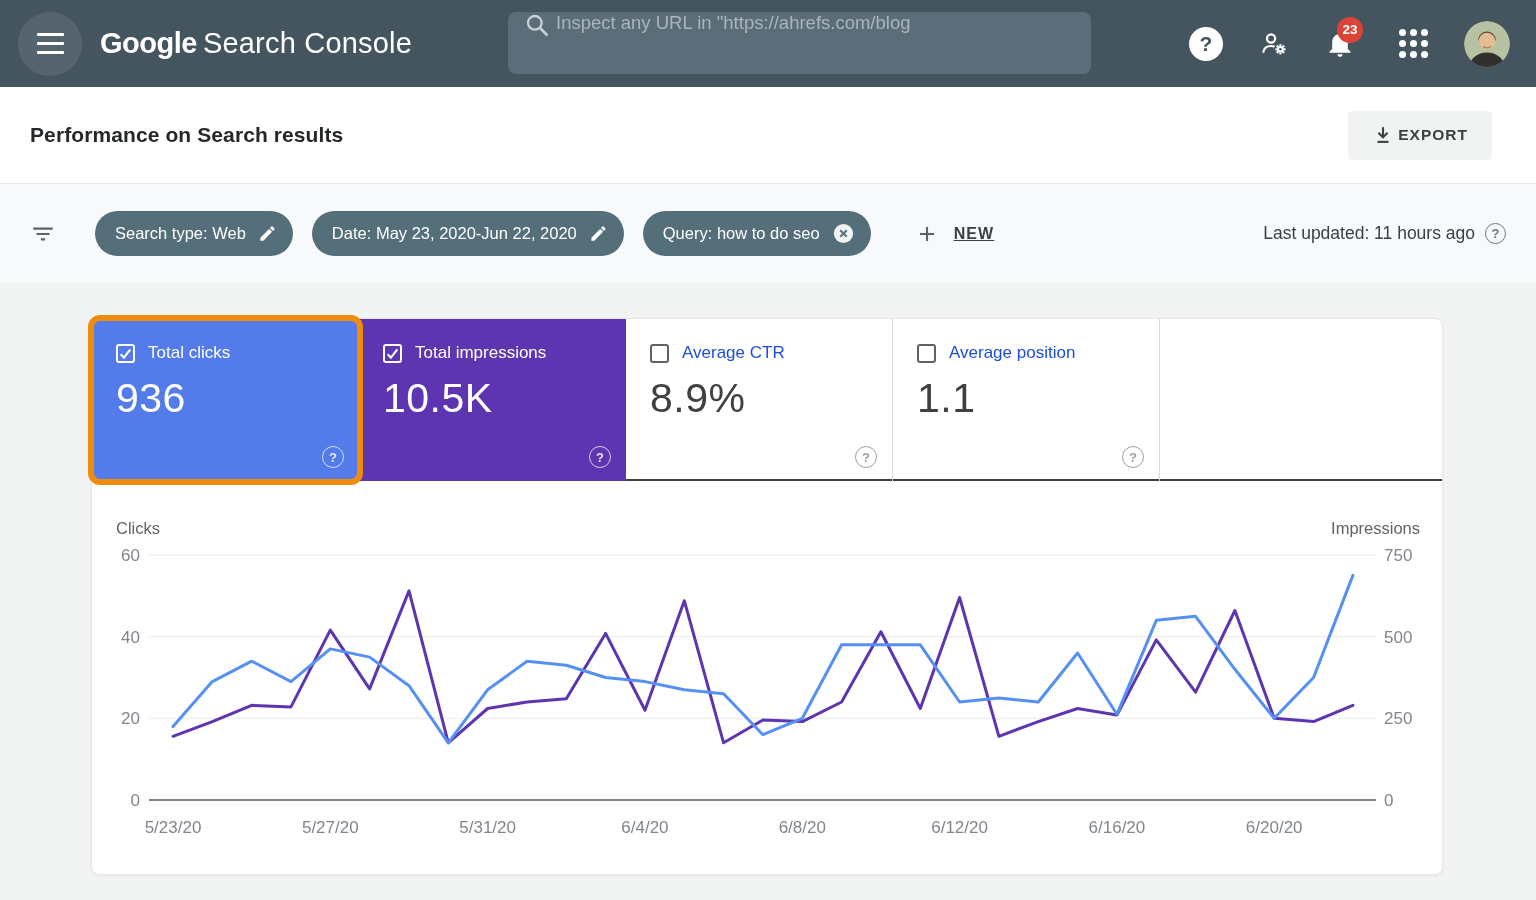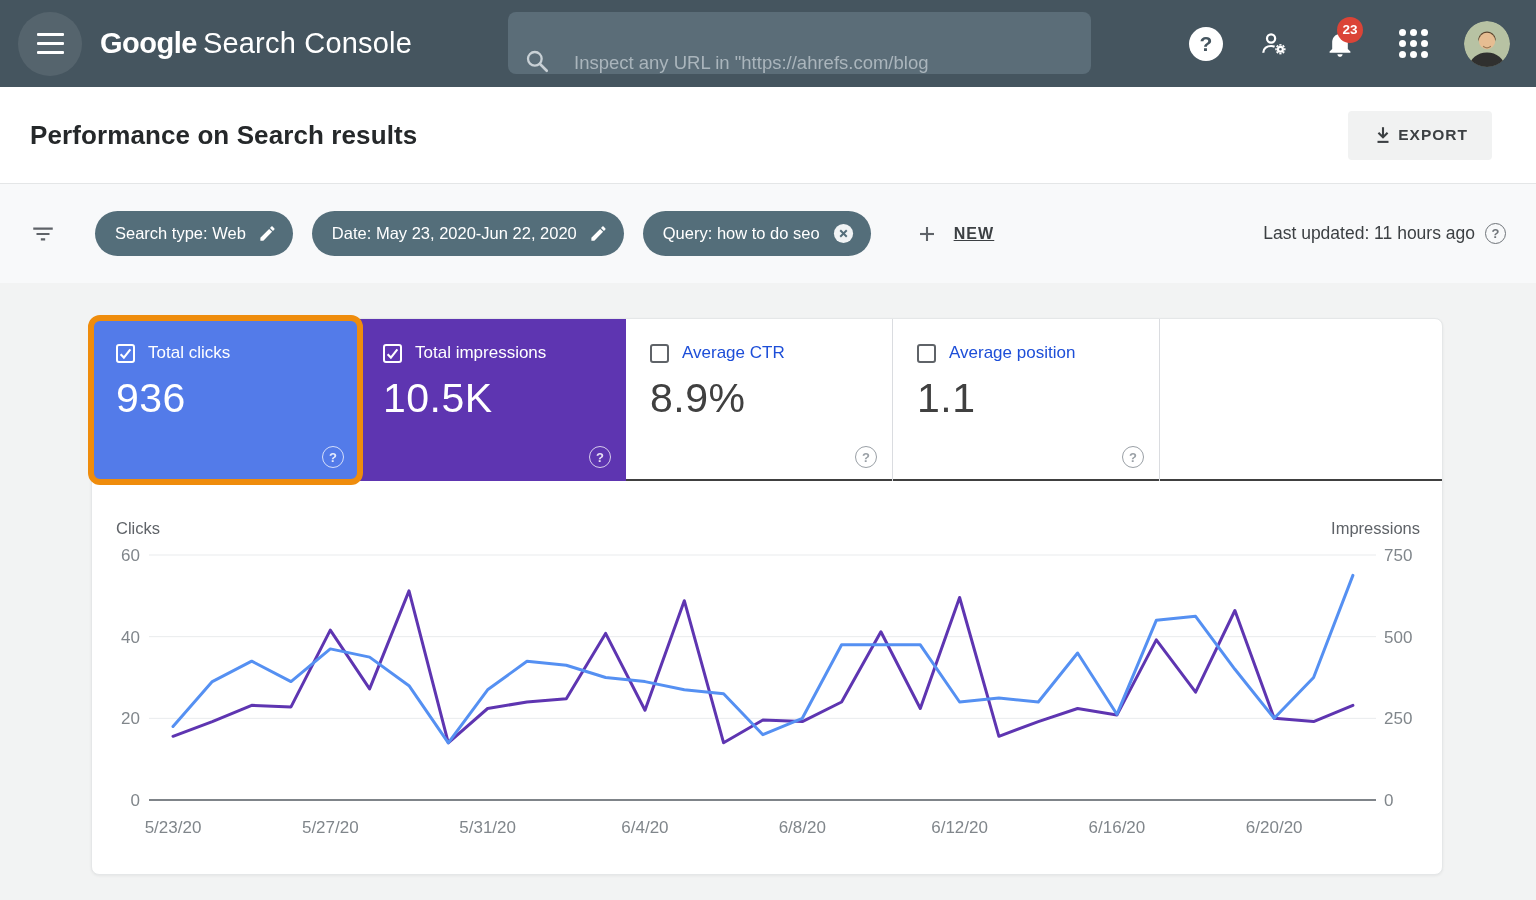--- a/index.html
+++ b/index.html
@@ -6,34 +6,34 @@
   html,body { width:1536px; height:900px; font-family:"Liberation Sans", sans-serif; background:#f2f3f3; overflow:hidden; }
 
   
   .appbar { height:87px; background:#45555f; display:flex; align-items:center; padding:0 26px; position:relative; }
   .hamburger-wrap { width:64px; height:64px; border-radius:50%; background:rgba(255,255,255,.09); display:flex; align-items:center; justify-content:center; cursor:pointer; margin-left:-8px; }
   .hamburger { display:flex; flex-direction:column; gap:6px; }
   .hamburger span { width:27px; height:3px; background:#fff; border-radius:1px; }
   .logo { margin-left:18px; color:#fff; font-size:29px; letter-spacing:.2px; white-space:nowrap; }
   .logo .g { font-weight:700; letter-spacing:-.5px; }
   .logo .sc { font-weight:400; margin-left:6px; }
-  .searchbox { position:absolute; left:508px; top:12px; width:583px; height:62px; background:#5b6d78; border-radius:8px; display:flex; align-items:flex-end; padding:0 16px; gap:24px; }
+  .searchbox { position:absolute; left:508px; top:12px; width:583px; height:62px; background:#5b6d78; border-radius:8px; display:flex; align-items:flex-start; padding:0 16px; gap:6px; }
   .searchbox input { flex:1; background:transparent; border:none; outline:none; font-size:18.5px; color:#e8ecee; font-family:"Liberation Sans",sans-serif; }
   .searchbox input::placeholder { color:#aab5bc; opacity:1; }
   .appbar-right { margin-left:auto; display:flex; align-items:center; gap:36px; }
   .help-filled { width:34px; height:34px; border-radius:50%; background:#fff; color:#45555f; font-size:21px; font-weight:700; display:flex; align-items:center; justify-content:center; cursor:pointer; }
   .icon-btn { position:relative; cursor:pointer; display:flex; align-items:center; }
   .badge { position:absolute; top:-12px; left:12px; min-width:26px; height:26px; border-radius:13px; background:#db4437; color:#fff; font-size:13.5px; font-weight:700; display:flex; align-items:center; justify-content:center; padding:0 4px; }
   .dots { display:grid; grid-template-columns:repeat(3,7px); grid-template-rows:repeat(3,7px); gap:4px; }
   .dots i { width:7px; height:7px; border-radius:50%; background:#fff; }
   .avatar { width:46px; height:46px; border-radius:50%; overflow:hidden; cursor:pointer; }
 
   
   .titlebar { height:97px; background:#fff; display:flex; align-items:center; padding:0 30px; border-bottom:1px solid #e4e6e7; }
-  .page-title { font-size:26px; font-weight:700; color:#25282a; letter-spacing:.1px; }
+  .page-title { font-size:21px; font-weight:700; color:#25282a; letter-spacing:.1px; }
   .export-btn { margin-left:auto; margin-right:14px; background:#f1f2f2; border:none; border-radius:4px; height:49px; padding:0 24px; display:flex; align-items:center; gap:4px; cursor:pointer; color:#3c4043; font-size:15.5px; font-weight:700; letter-spacing:1px; font-family:"Liberation Sans",sans-serif; }
 
   
   .filterband { height:99px; background:#f8f9fa; display:flex; align-items:center; padding:0 30px;gap:15px; }
   .filter-icon { margin-right:24px; cursor:pointer; display:flex; }
   .chip { height:45px; border-radius:23px; background:#546e7a; color:#fff; display:flex; align-items:center; padding:0 16px 0 20px; margin-right:19px; font-size:16.5px; cursor:pointer; white-space:nowrap; }
   .chip .chip-ic { margin-left:12px; display:flex; align-items:center; }
   .new-btn { display:flex; align-items:center; gap:15px; margin-left:10px; cursor:pointer; }
   .new-label { font-size:16px; font-weight:700; letter-spacing:1.1px; color:#3c4043;text-decoration:underline; }
   .last-updated { margin-left:auto; display:flex; align-items:center; gap:10px; color:#3c4043; font-size:17.5px; }

